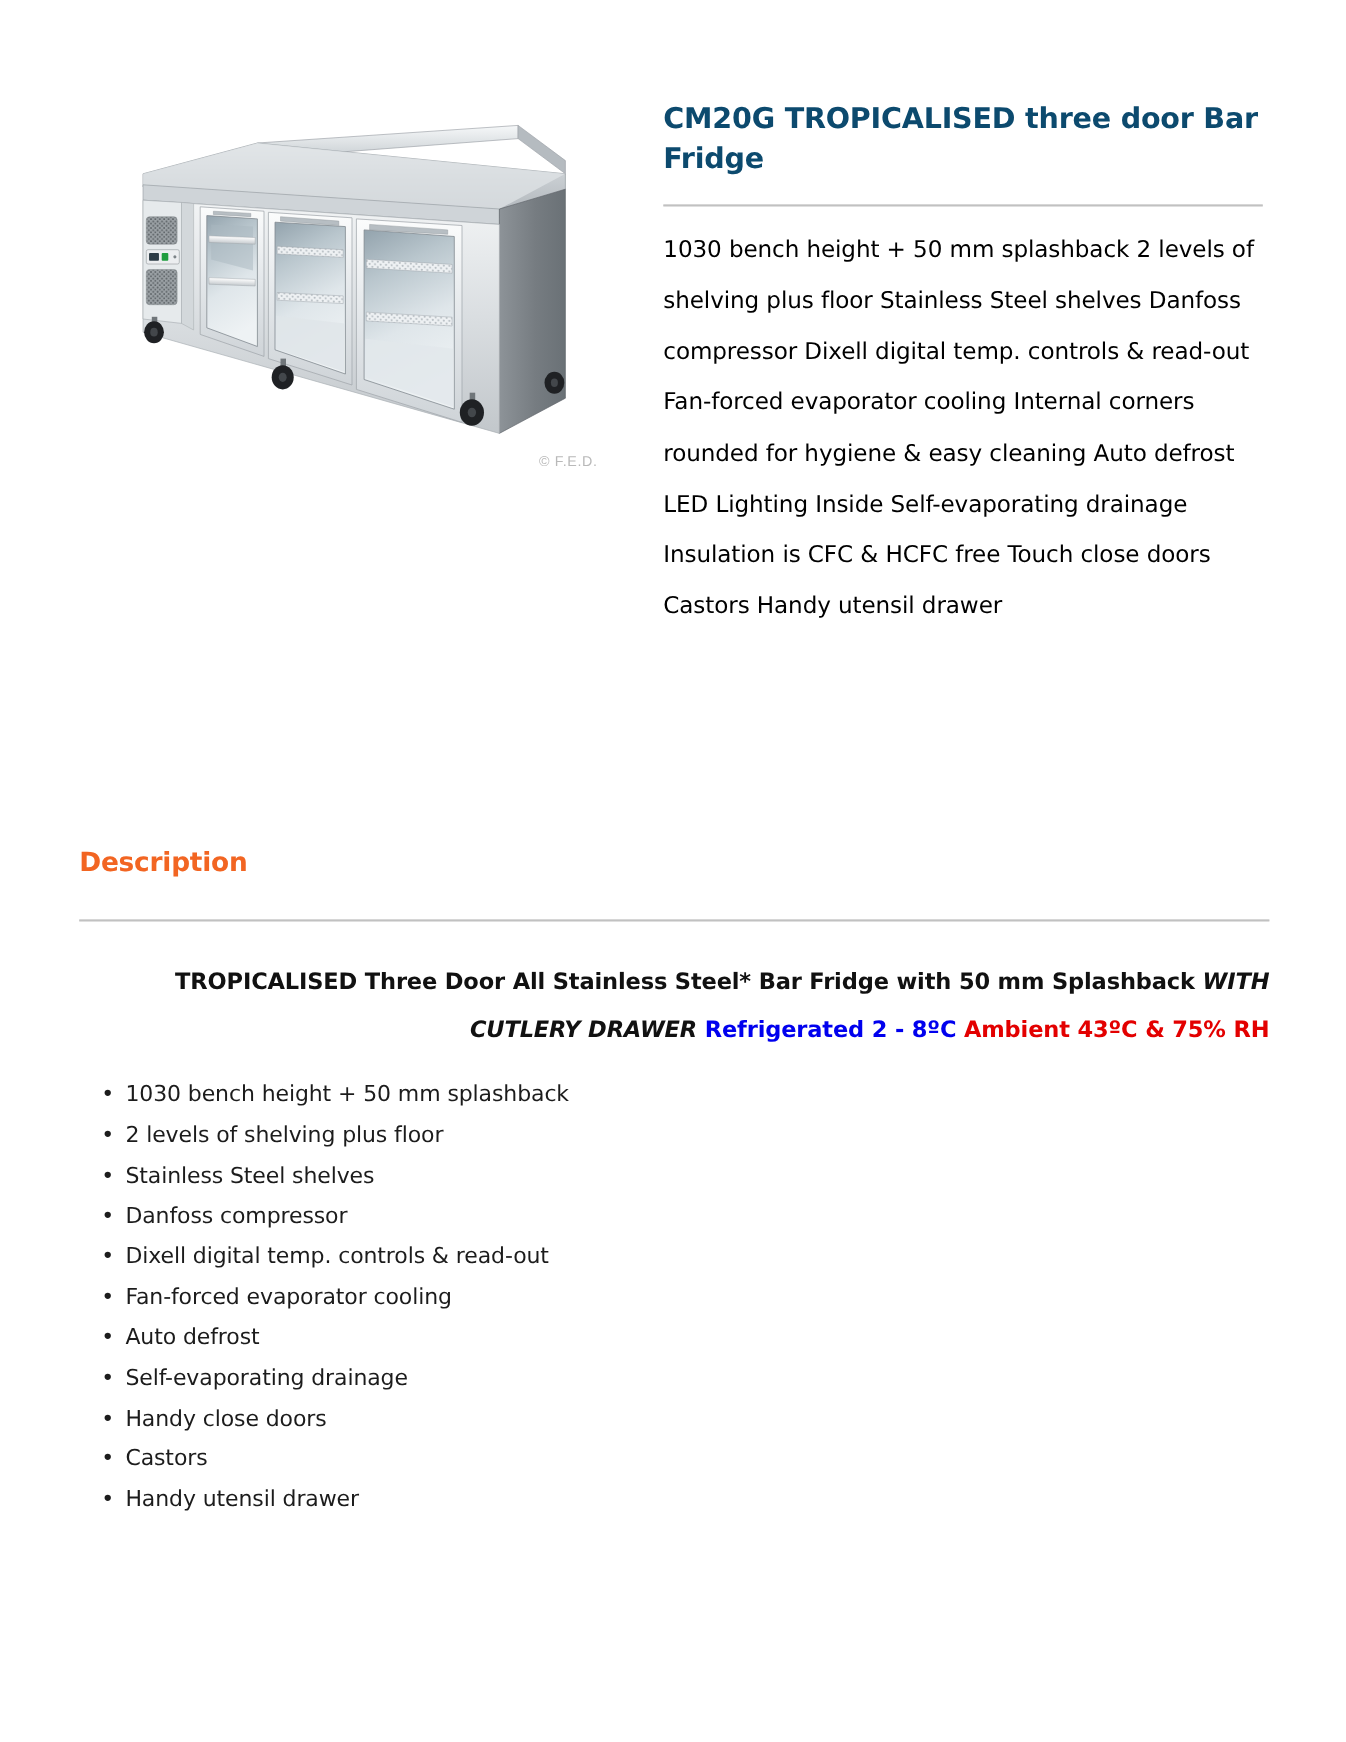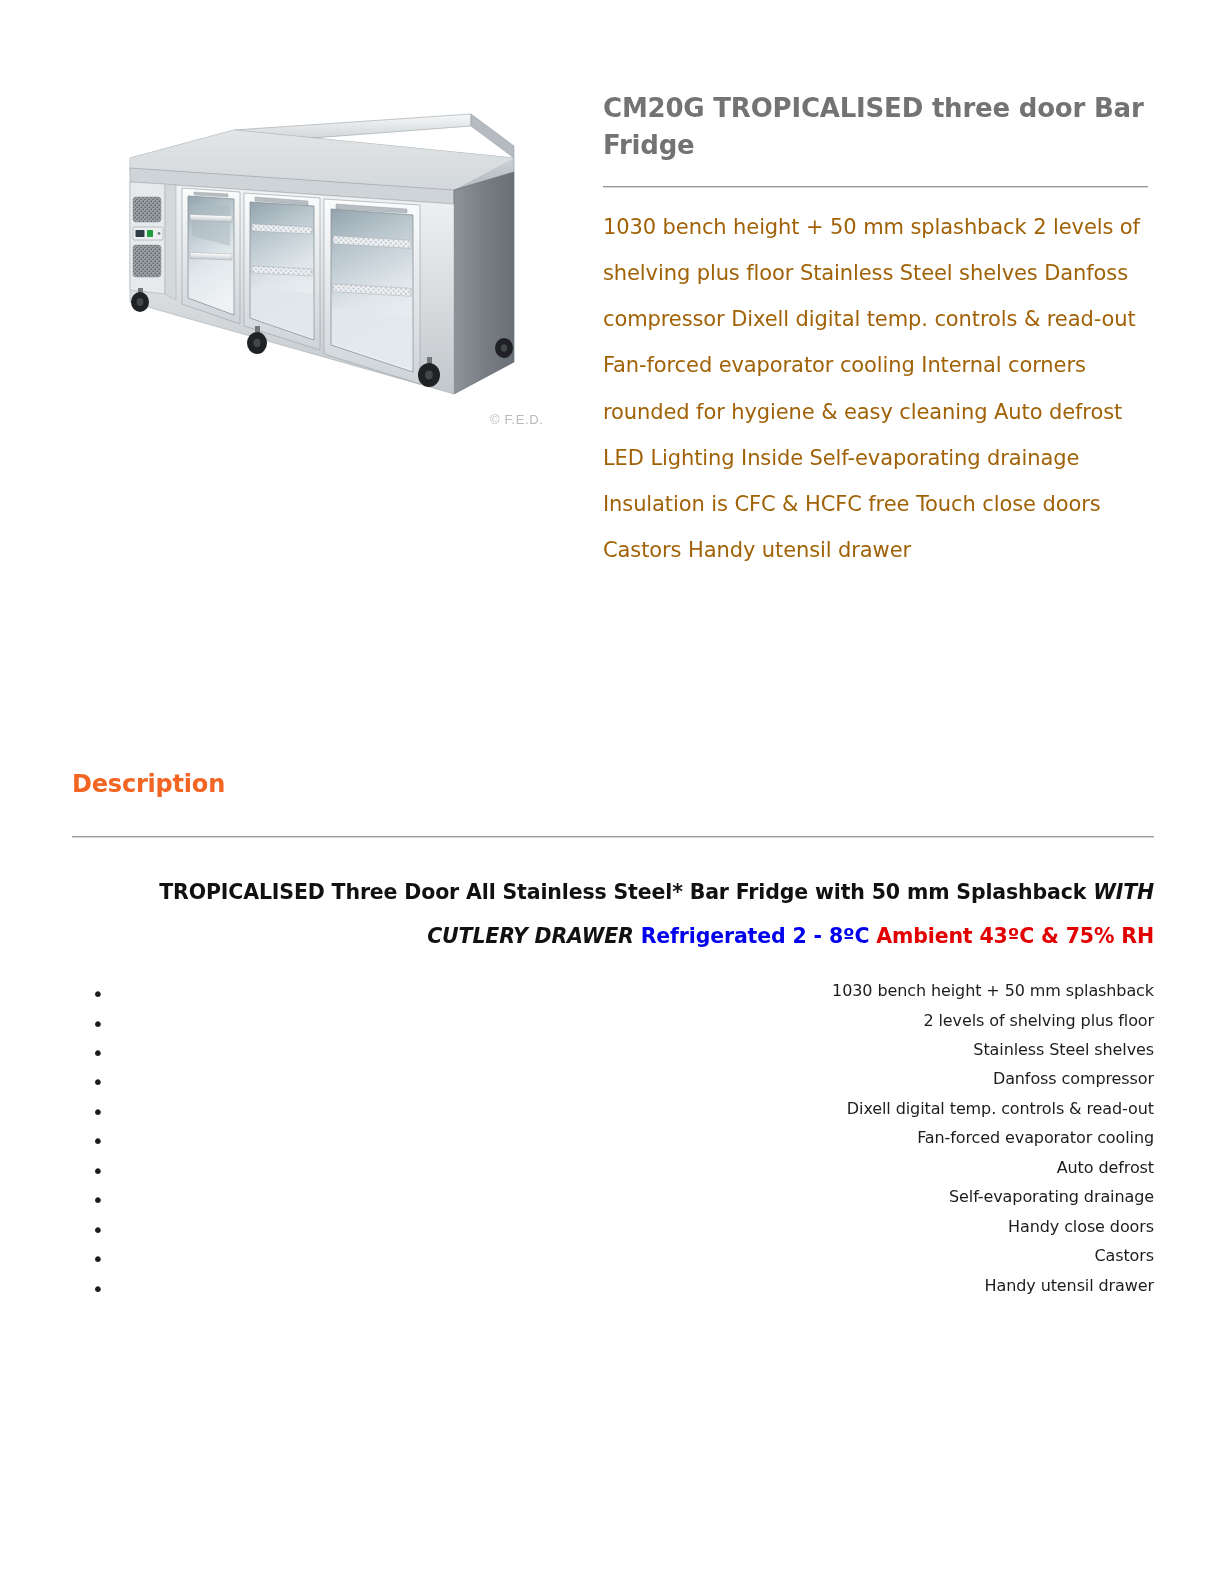--- a/index.html
+++ b/index.html
@@ -43,40 +43,40 @@
     position: absolute;
     left: 603px; top: 90px;
     width: 545px;
   }
 
   .product-title {
     font-family: "DejaVu Sans", sans-serif;
     font-size: 26px;
     font-weight: bold;
     line-height: 1.42;
-    color: #737373;
+    color: #0c4a6e;
     margin: 0 0 0 0;
     letter-spacing: -0.2px;
   }
 
   .rule {
     height: 0;
     border: 0;
     border-top: 1px solid #9a9a9a;
     border-bottom: 1px solid #d8d8d8;
     margin: 0;
   }
 
   .title-rule { margin-top: 22px; }
 
   .summary-text {
     font-family: "DejaVu Sans", "Liberation Sans", sans-serif;
     font-size: 21px;
     line-height: 2.2;
-    color: #a16207;
+    color: #000000;
     margin: 16px 0 0 0;
     letter-spacing: -0.1px;
   }
 
   
   .description-section {
     position: absolute;
     left: 72px; top: 770px;
     width: 1082px;
   }
@@ -107,25 +107,24 @@
   .desc-headline .red  { color: #e30000; }
 
   .feature-list {
     margin: 18px 0 0 0;
     padding: 0 0 0 42px;
     list-style: none;
   }
   .feature-list li {
     position: relative;
     font-family: "DejaVu Sans", "Liberation Sans", sans-serif;
-    font-size: 16px;
+    font-size: 20px;
     line-height: 1.84;
     color: #1c1c1c;
     letter-spacing: -0.1px;
-    text-align: right;
   }
   .feature-list li::before {
     content: "\2022";
     position: absolute;
     left: -22px;
     top: 0;
     font-size: 20px;
     color: #1c1c1c;
   }
 

